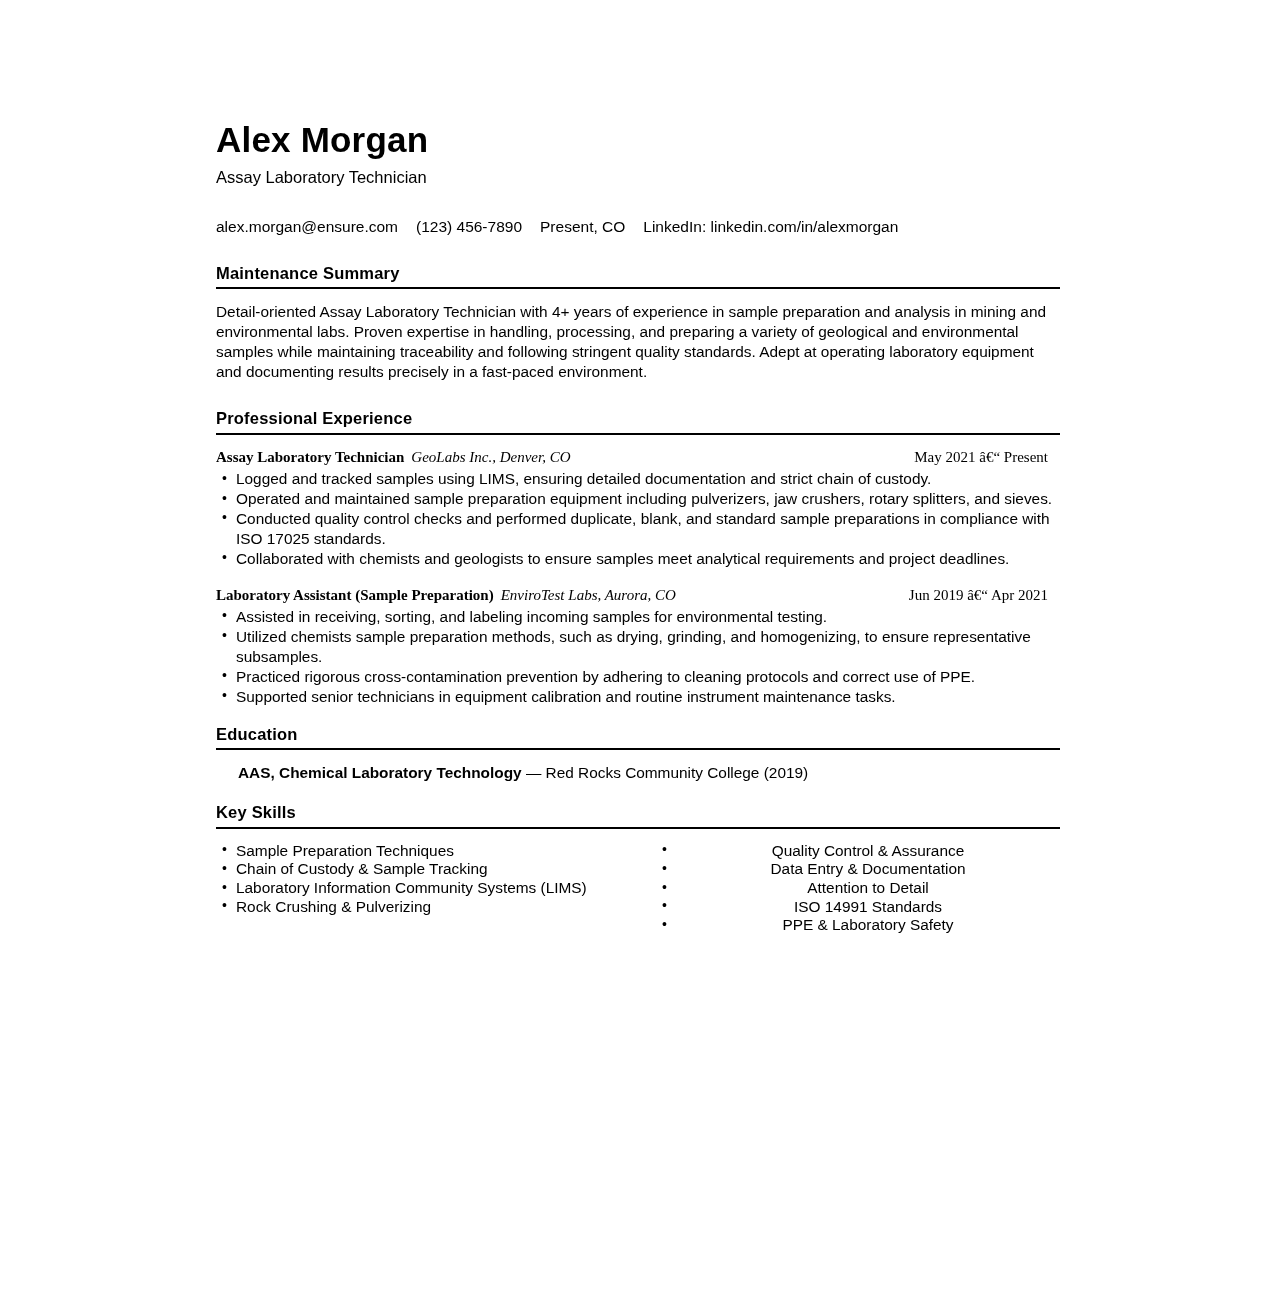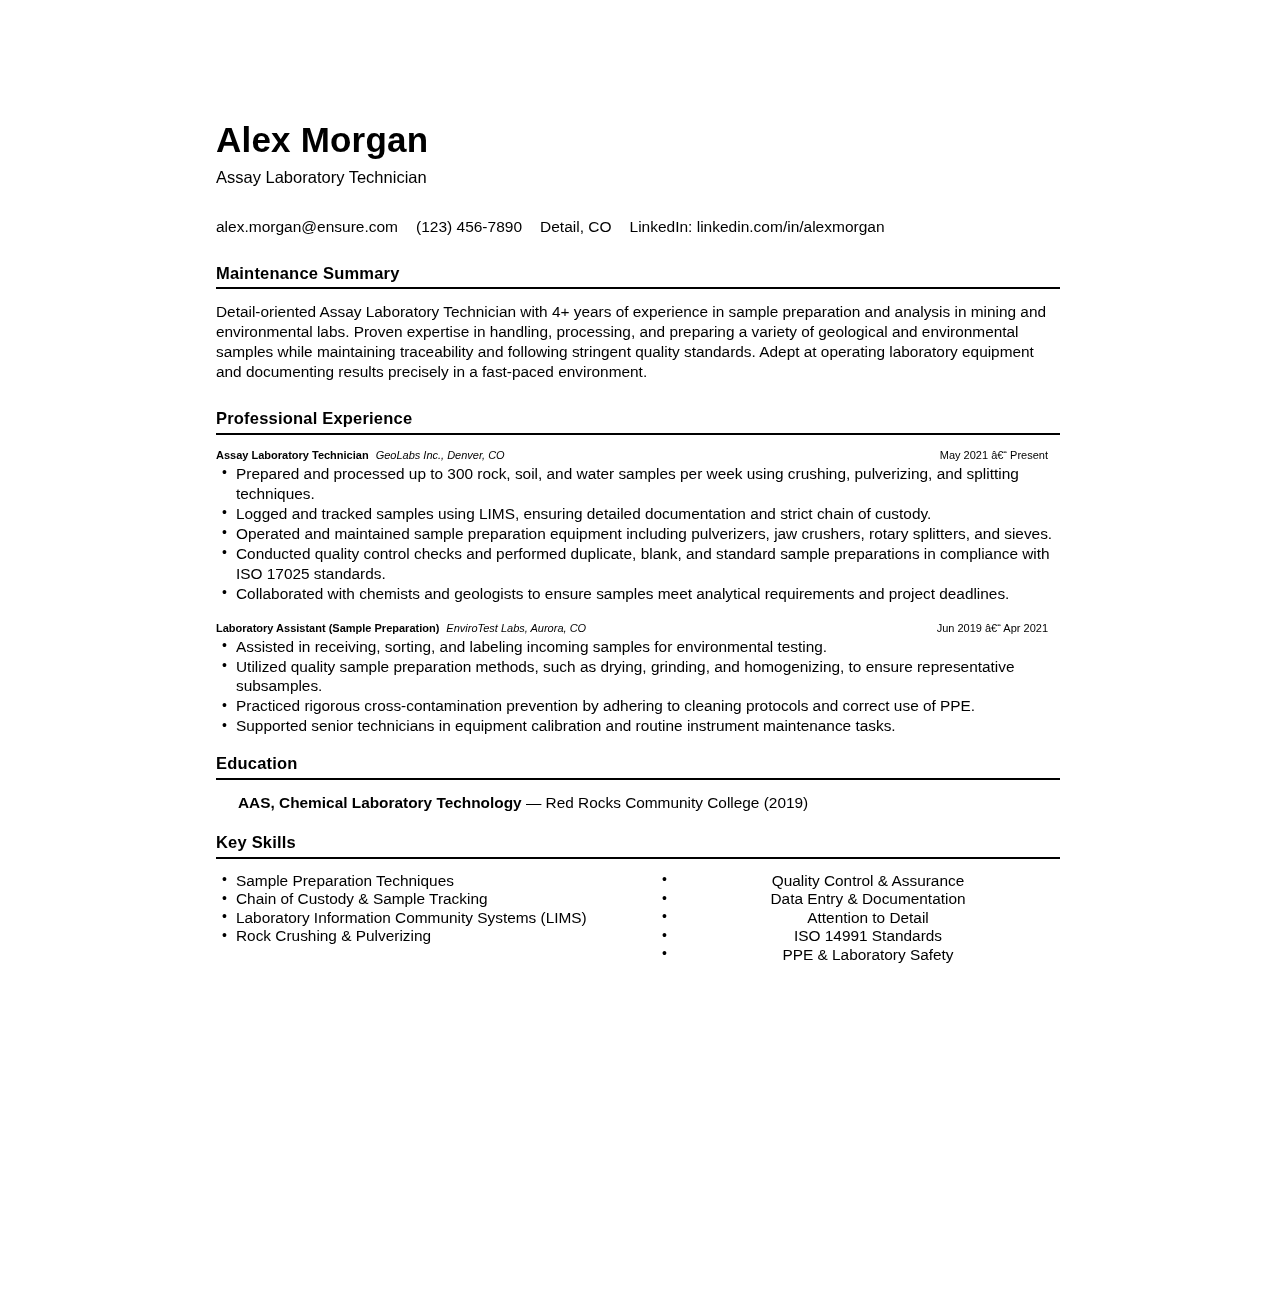--- a/index.html
+++ b/index.html
@@ -64,24 +64,25 @@
     font-size: 15.4px;
     line-height: 1.30;
     margin: 0 0 26px 0;
     text-align: left;
   }
   .job {
     margin: 0 0 17px 0;
   }
   .job-head {
     position: relative;
-    font-size: 11px;
+    font-size: 15px;
     line-height: 1.28;
     margin: 0 0 2px 0;
     padding-right: 180px;
+    font-family: Liberation Serif, serif;
   }
   .job-title {
     font-weight: bold;
   }
   .job-company {
     font-style: italic;
     margin-left: 7px;
   }
   .job-dates {
     position: absolute;
@@ -154,48 +155,47 @@
 </style>
 </head>
 <body>
 
 <div class="page">
 
   <h1 class="name">Alex Morgan</h1>
   <div class="headline">Assay Laboratory Technician</div>
 
   <div class="contact">
-    <span>alex.morgan@ensure.com</span><span class="sep"></span><span>(123) 456-7890</span><span class="sep"></span><span>Detail, CO</span><span class="sep"></span><span>LinkedIn: linkedin.com/in/alexmorgan</span>
+    <span>alex.morgan@ensure.com</span><span class="sep"></span><span>(123) 456-7890</span><span class="sep"></span><span>Present, CO</span><span class="sep"></span><span>LinkedIn: linkedin.com/in/alexmorgan</span>
   </div>
 
   <section class="section">
     <h2 class="section-title">Maintenance Summary</h2>
     <hr class="rule">
     <p class="summary">Detail-oriented Assay Laboratory Technician with 4+ years of experience in sample preparation and analysis in mining and environmental labs. Proven expertise in handling, processing, and preparing a variety of geological and environmental samples while maintaining traceability and following stringent quality standards. Adept at operating laboratory equipment and documenting results precisely in a fast-paced environment.</p>
   </section>
 
   <section class="section exp-section">
     <h2 class="section-title">Professional Experience</h2>
     <hr class="rule">
     <div id="jobs-container">
         <div class="job">
           <div class="job-head"><span class="job-title">Assay Laboratory Technician</span><span class="job-company">GeoLabs Inc., Denver, CO</span><span class="job-dates">May 2021 â€“ Present</span></div>
           <ul class="bullets">
-            <li>Prepared and processed up to 300 rock, soil, and water samples per week using crushing, pulverizing, and splitting techniques.</li>
             <li>Logged and tracked samples using LIMS, ensuring detailed documentation and strict chain of custody.</li>
             <li>Operated and maintained sample preparation equipment including pulverizers, jaw crushers, rotary splitters, and sieves.</li>
             <li>Conducted quality control checks and performed duplicate, blank, and standard sample preparations in compliance with ISO 17025 standards.</li>
             <li>Collaborated with chemists and geologists to ensure samples meet analytical requirements and project deadlines.</li>
           </ul>
         </div>
         <div class="job">
           <div class="job-head"><span class="job-title">Laboratory Assistant (Sample Preparation)</span><span class="job-company">EnviroTest Labs, Aurora, CO</span><span class="job-dates">Jun 2019 â€“ Apr 2021</span></div>
           <ul class="bullets">
             <li>Assisted in receiving, sorting, and labeling incoming samples for environmental testing.</li>
-            <li>Utilized quality sample preparation methods, such as drying, grinding, and homogenizing, to ensure representative subsamples.</li>
+            <li>Utilized chemists sample preparation methods, such as drying, grinding, and homogenizing, to ensure representative subsamples.</li>
             <li>Practiced rigorous cross-contamination prevention by adhering to cleaning protocols and correct use of PPE.</li>
             <li>Supported senior technicians in equipment calibration and routine instrument maintenance tasks.</li>
           </ul>
         </div>
       </div>
   </section>
 
   <section class="section edu-section">
     <h2 class="section-title">Education</h2>
     <hr class="rule">

